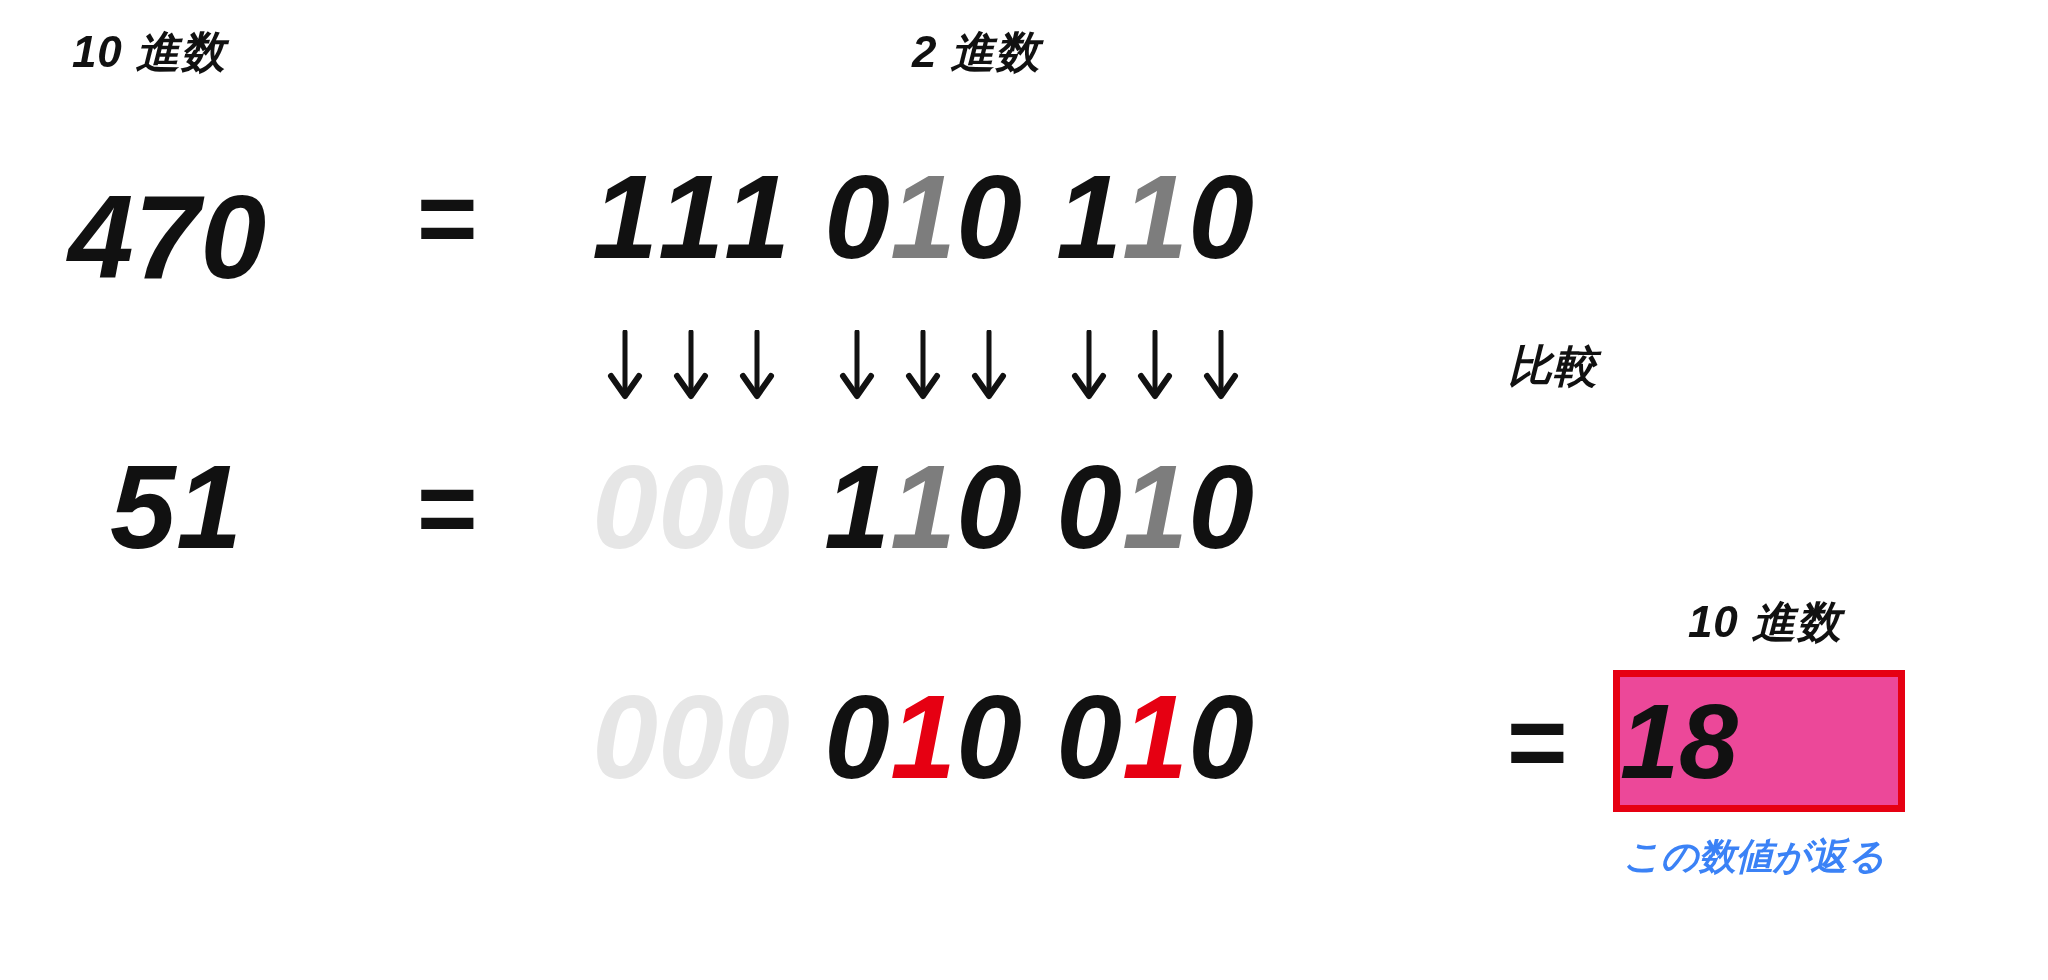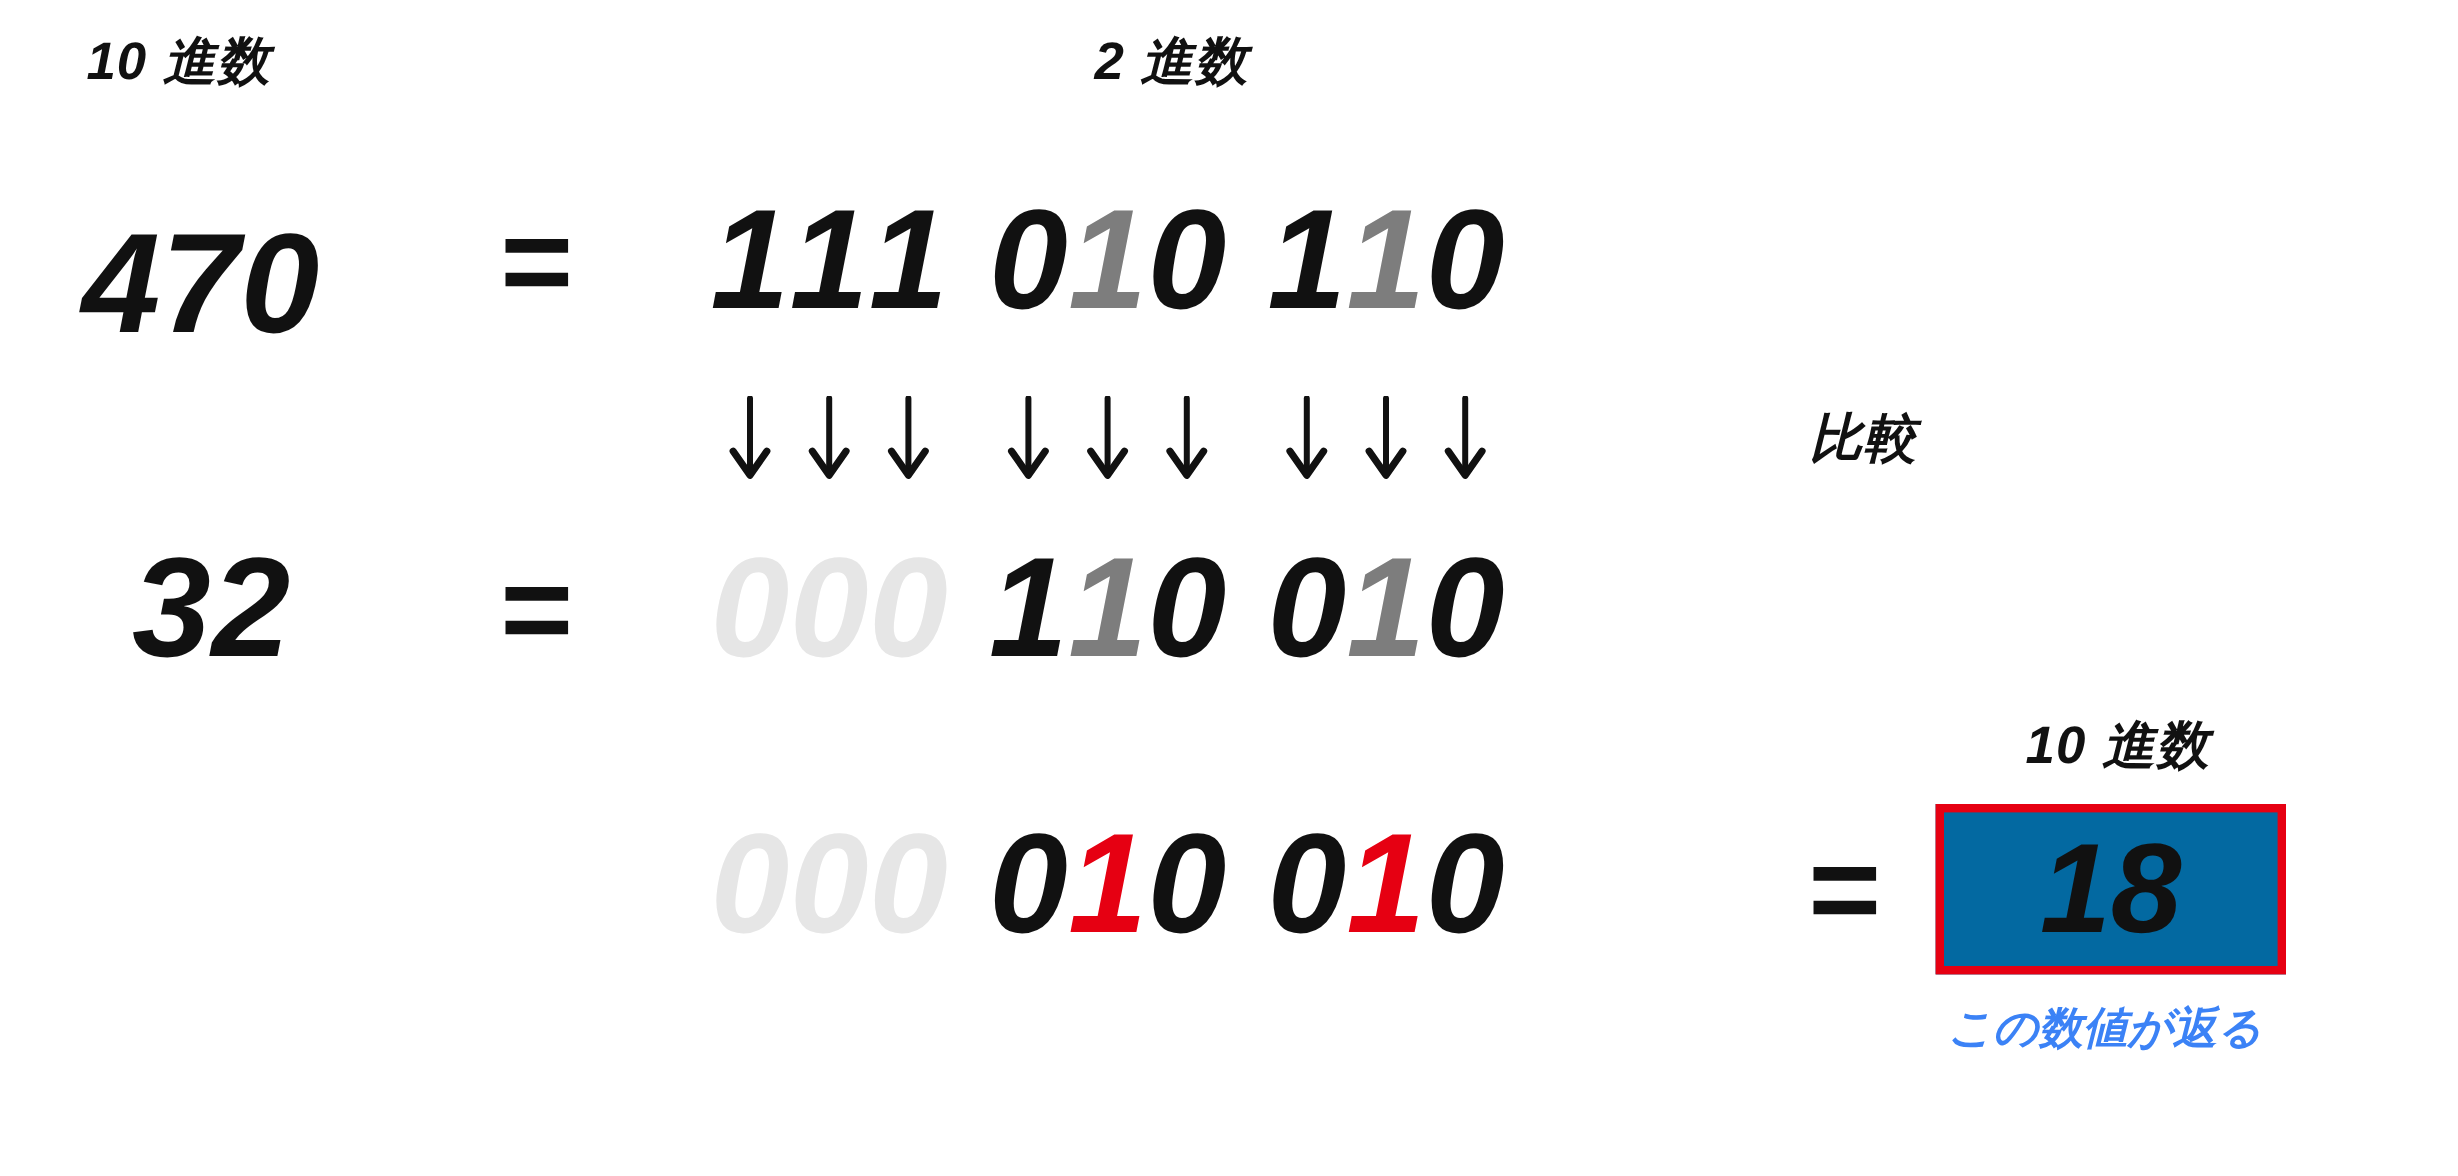--- a/index.html
+++ b/index.html
@@ -97,26 +97,25 @@
     width: 66px;
     display: flex;
     justify-content: center;
     align-items: center;
   }
 
   
   .answer-box {
     box-sizing: border-box;
     border: 7px solid #e60012;
-    background: #0369a1;
+    background: #ec4899;
     width: 292px;
     height: 142px;
     display: flex;
     align-items: center;
-    justify-content: center;
   }
   .answer-value {
     font-size: 106px;
     font-weight: 700;
     line-height: 1;
     color: #111111;
   }
   .answer-note {
     font-size: 37px;
     font-weight: 700;
@@ -214,21 +213,21 @@
           <svg width="38" height="72" viewBox="0 0 38 72" aria-hidden="true">
             <line x1="19" y1="2" x2="19" y2="62" stroke="#111111" stroke-width="5" stroke-linecap="round"></line>
             <polyline points="5,46 19,66 33,46" fill="none" stroke="#111111" stroke-width="6" stroke-linecap="round" stroke-linejoin="round"></polyline>
           </svg>
         </div>
       </div>
     </div>
 
   <div class="abs kanji-label" style="left:1480px; top:344px;margin-left:28px;">比較</div>
 
-  <div class="abs big-num" style="left:110px; top:448px;">32</div>
+  <div class="abs big-num" style="left:110px; top:448px;">51</div>
 
   <div class="abs equals" style="left:415px; top:456px;">=</div>
 
   <div class="abs bits" id="row2-bits" style="left:592px; top:448px;">
       <div class="bit-group">
         <span class="bit c-faint">0</span>
         <span class="bit c-faint">0</span>
         <span class="bit c-faint">0</span>
       </div>
       <div class="bit-group">

